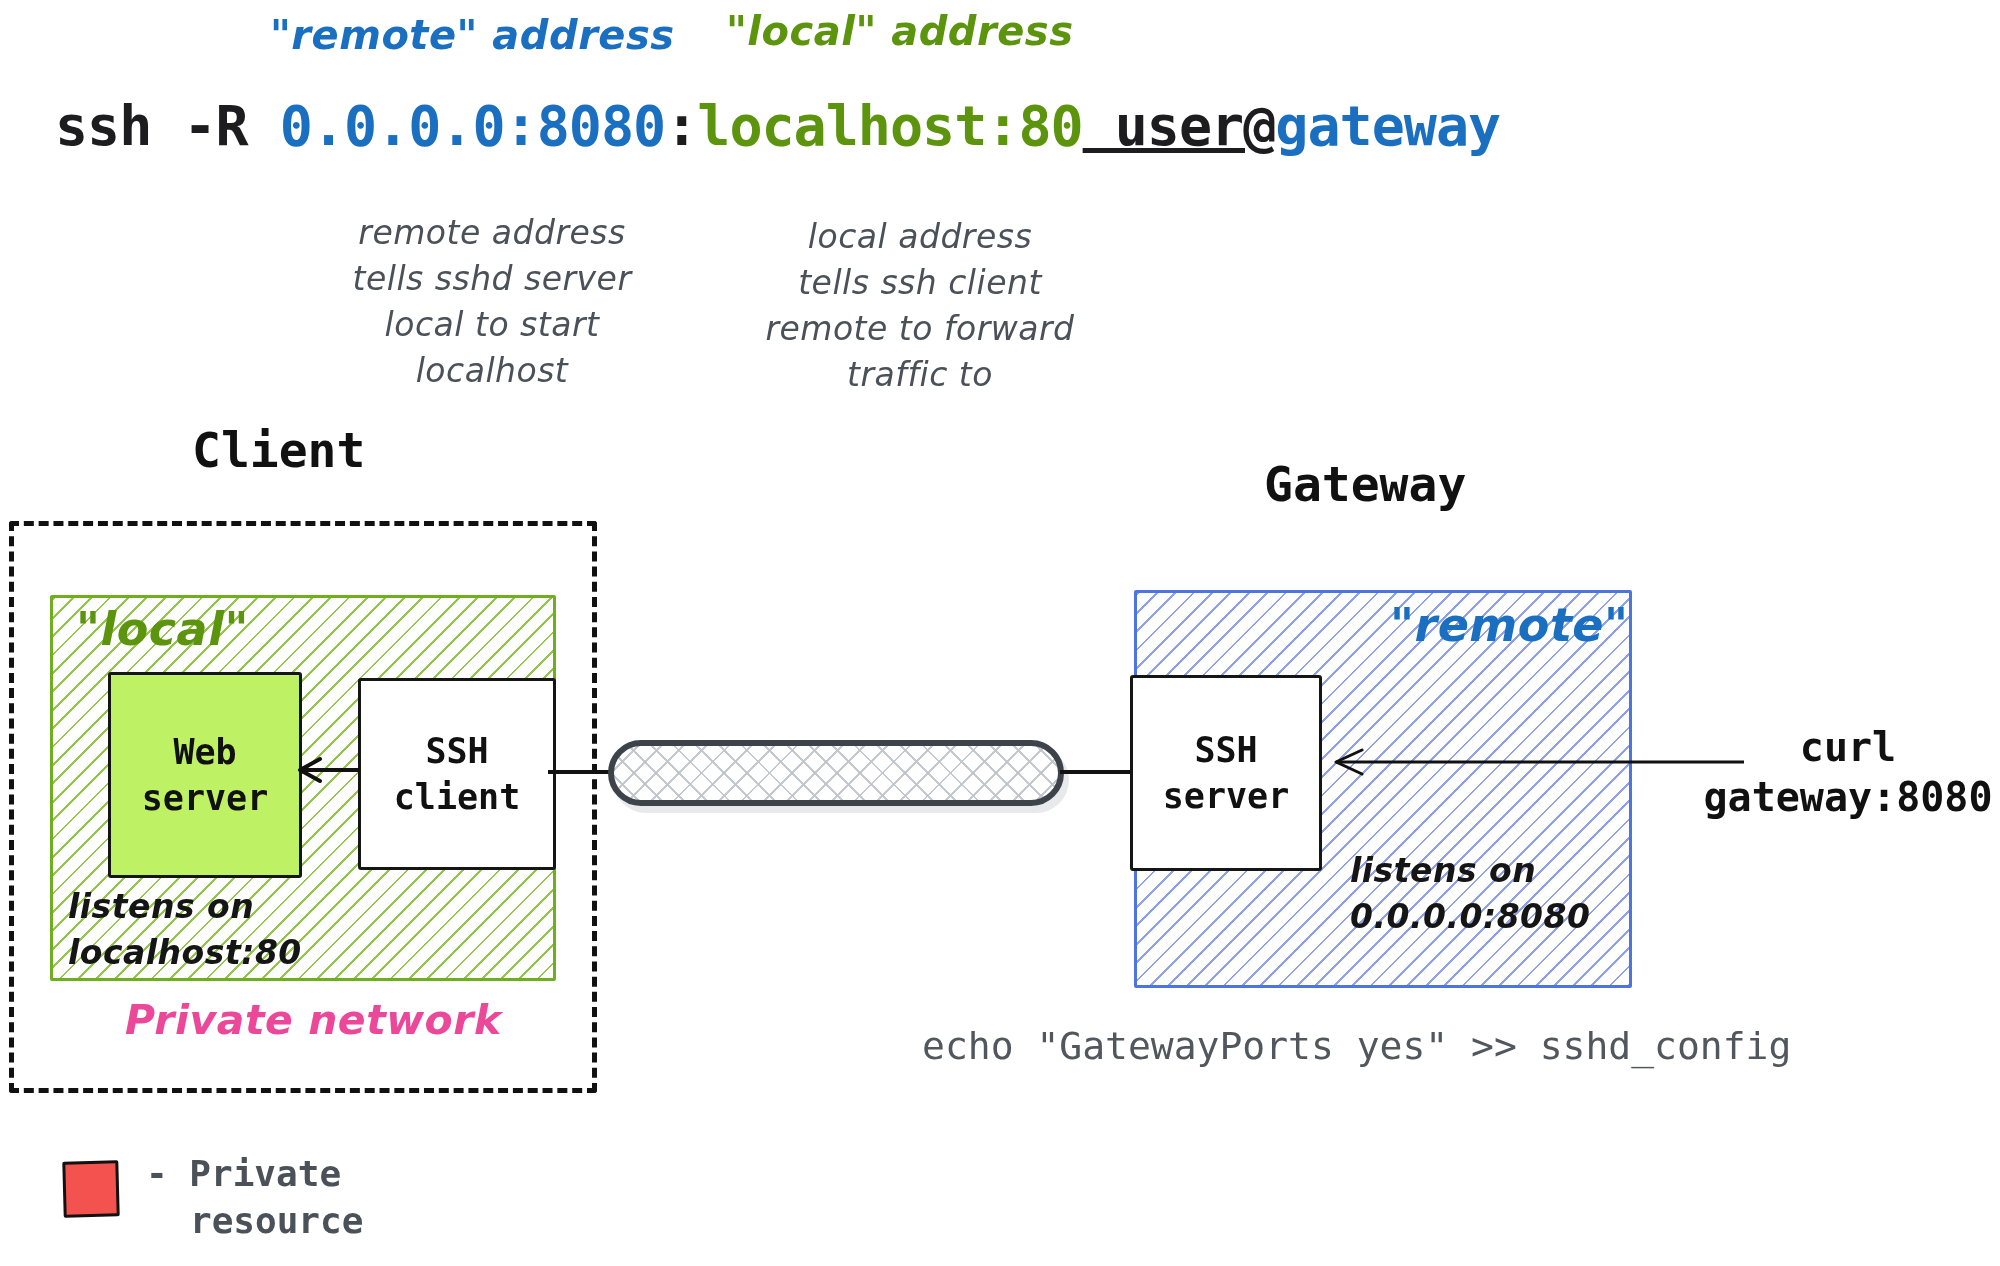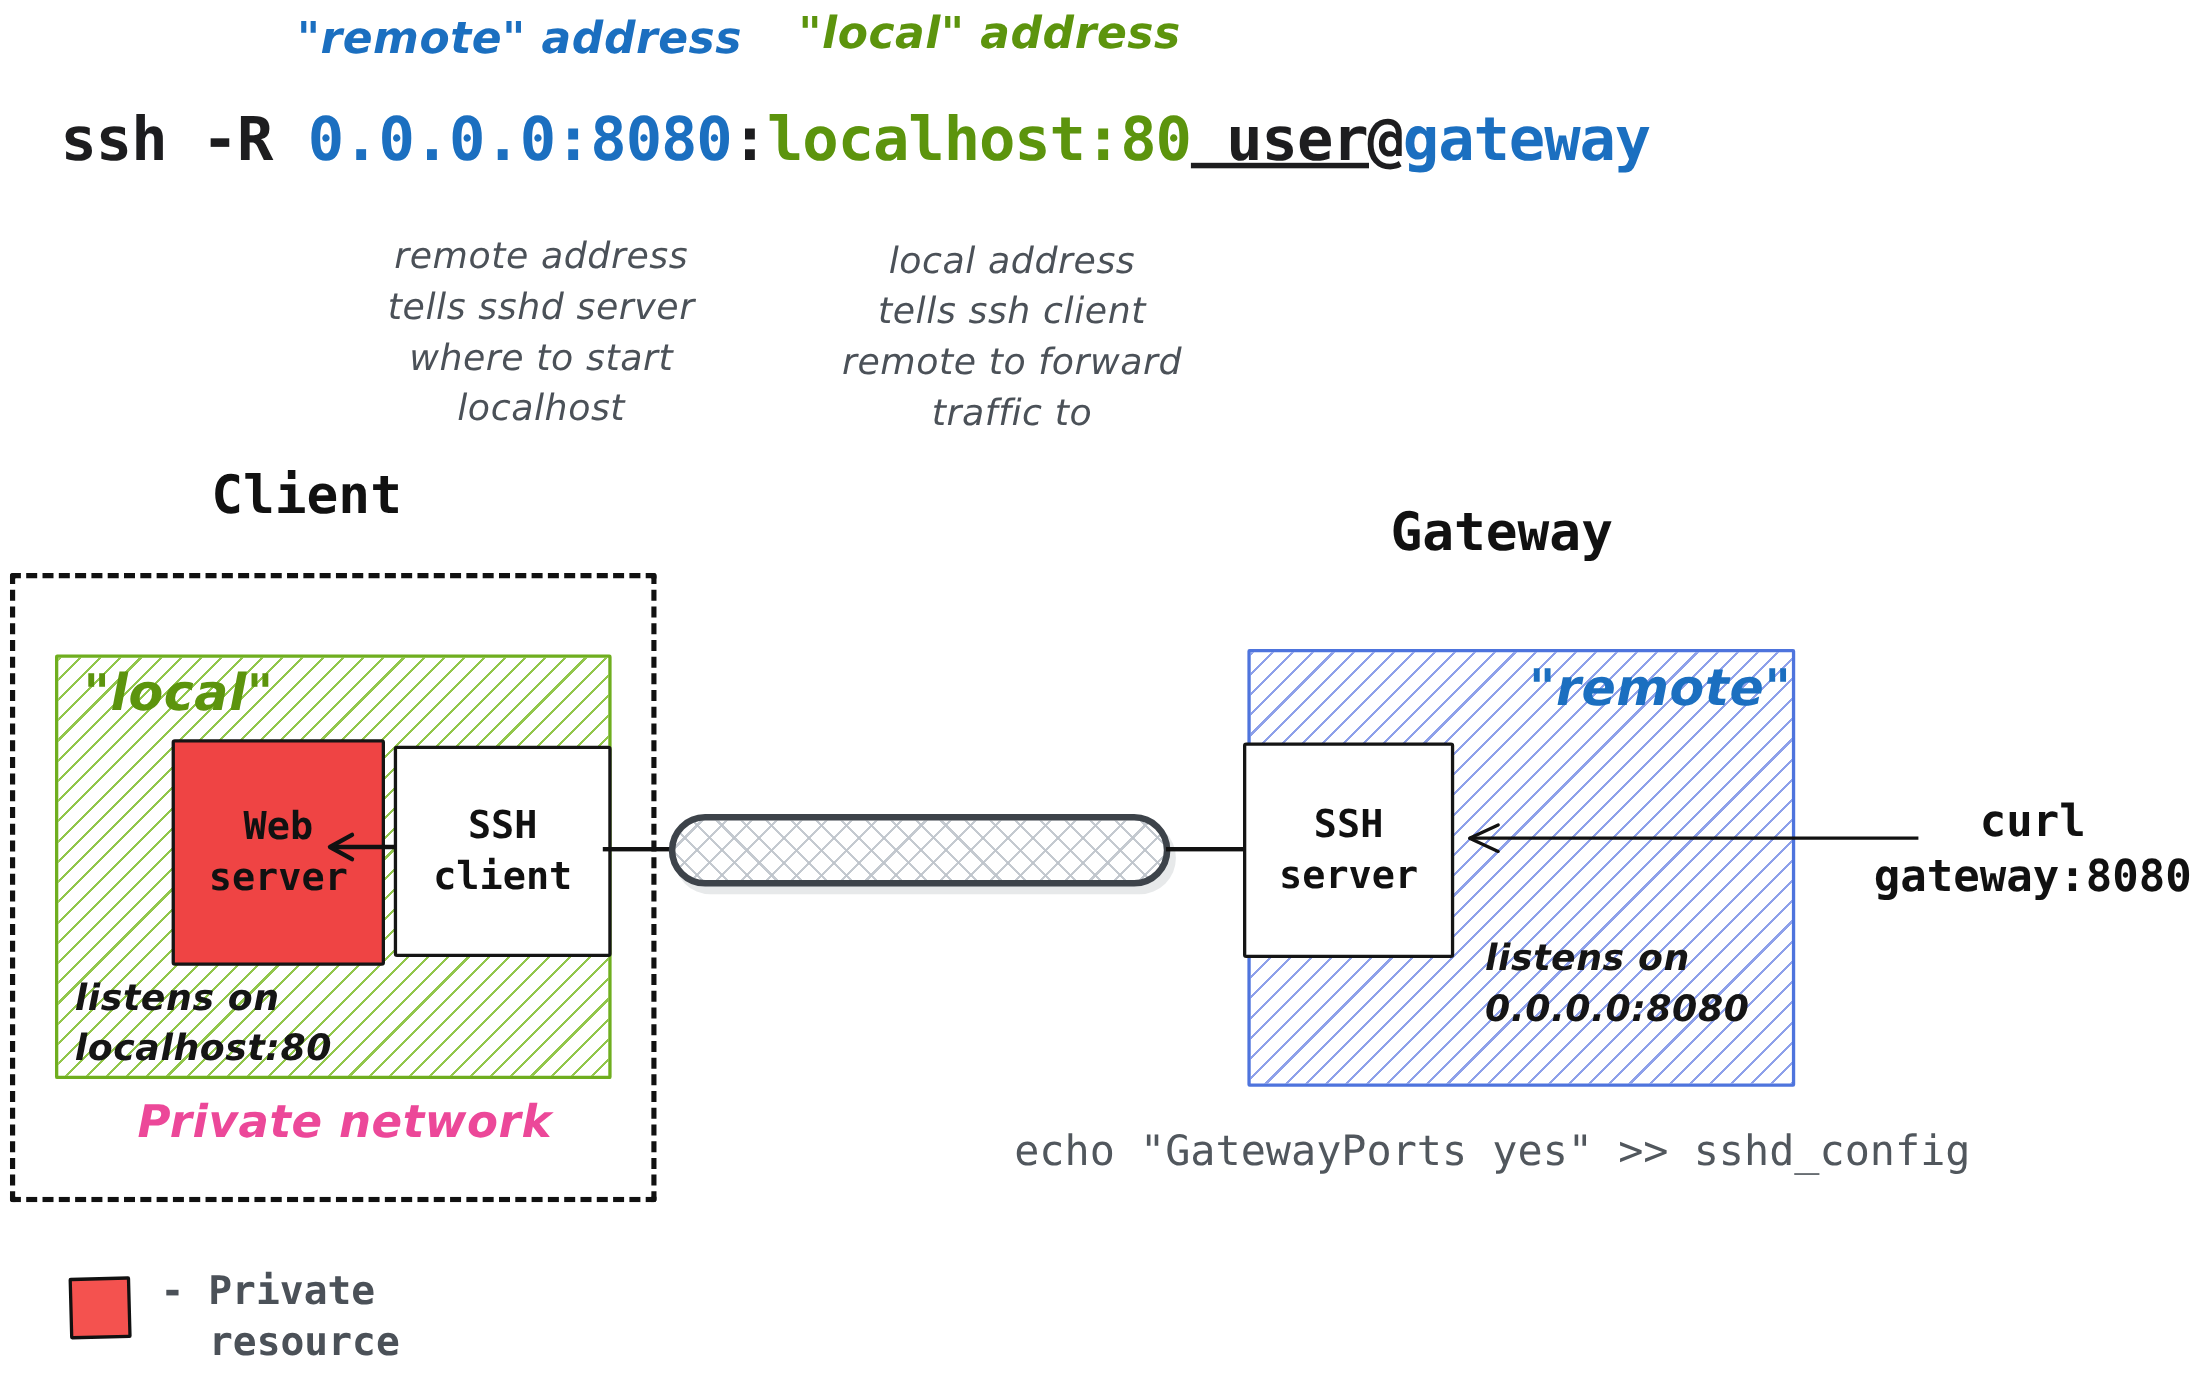--- a/index.html
+++ b/index.html
@@ -48,39 +48,39 @@
   <div class="abs hand toplabel" style="left: 270px; top: 12px; color: rgb(27, 111, 192);">"remote" address</div>
   <div class="abs hand toplabel" style="left: 726px; top: 8px; color: rgb(92, 148, 13);">"local" address</div>
 
   <div class="abs mono command" style="left:55px;top:94px;">
     <span style="color: rgb(29, 29, 31);">ssh -R </span><span style="color: rgb(27, 111, 192);">0.0.0.0:8080</span><span style="color: rgb(29, 29, 31);">:</span><span style="color: rgb(92, 148, 13);">localhost:80</span><span style="color: rgb(29, 29, 31); text-decoration: underline;"> user@</span><span style="color: rgb(27, 111, 192);">gateway</span>
   </div>
 
   <div class="abs hand ann" style="left:282px;top:210px;">
     <div>remote address</div>
     <div>tells sshd server</div>
-    <div>where to start</div>
+    <div>local to start</div>
     <div>localhost</div>
   </div>
   <div class="abs hand ann" style="left:710px;top:214px;">
     <div>local address</div>
     <div>tells ssh client</div>
     <div>remote to forward</div>
     <div>traffic to</div>
   </div>
 
   <div class="abs mono title" style="left:192px;top:422px;">Client</div>
 
   <div class="abs dashedbox" style="left:9px;top:521px;width:578px;height:562px;"></div>
 
   <div class="abs greenhatch" style="left:50px;top:595px;width:500px;height:380px;"></div>
 
   <div class="abs hand netlabel" style="left: 76px; top: 602px; color: rgb(92, 148, 13);">"local"</div>
 
-  <div class="abs node mono" style="left:108px;top:672px;width:188px;height:200px;background:#ef4444;margin-left:48px;">
+  <div class="abs node mono" style="left:108px;top:672px;width:188px;height:200px;background:#bef264;">
     <div>
       <div>Web</div>
       <div>server</div>
     </div>
   </div>
 
   <div class="abs node mono" style="left:358px;top:678px;width:192px;height:186px;">
     <div>
       <div>SSH</div>
       <div>client</div>

